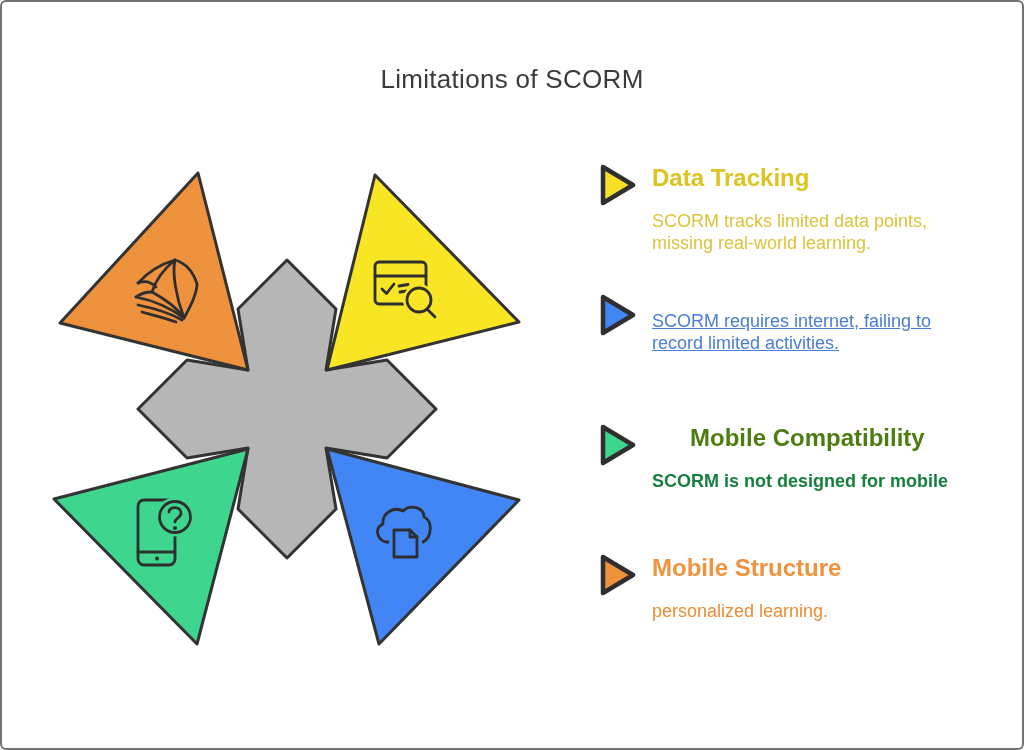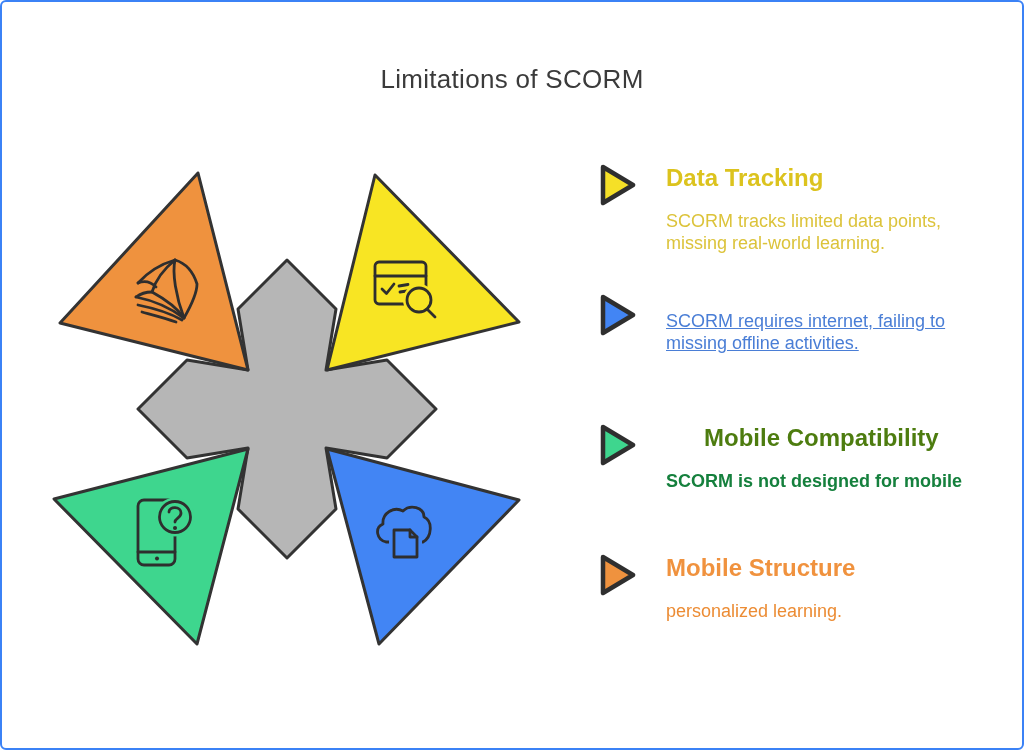--- a/index.html
+++ b/index.html
@@ -1,36 +1,36 @@
 <!DOCTYPE html>
 <html><head>
 <meta charset="utf-8">
 <style>
   html,body { margin:0; padding:0; background:#ffffff; }
   .frame {
     position:relative;
     width:1020px; height:746px;
-    border:2px solid #3b82f6;
+    border:2px solid #737373;
     border-radius:6px;
     background:#ffffff;
     overflow:hidden;
     font-family:"Liberation Sans", sans-serif;
   }
   .main-title {
     position:absolute; top:62px; left:0; width:100%;
     text-align:center;
     font-size:26px; font-weight:500; color:#3b3b3b;
     letter-spacing:0.3px;
   }
   .diagram-svg { position:absolute; left:0; top:0; }
   .shape { stroke:#333333; stroke-width:3; stroke-linejoin:round; }
   .icon  { fill:none; stroke:#2e2e2e; stroke-width:2.8; stroke-linecap:round; stroke-linejoin:round; }
   .halo  { stroke:none; }
   .dot   { stroke:none; fill:#2e2e2e; }
-  .legend-item { position:absolute; left:598px; display:flex; gap:29px; }
+  .legend-item { position:absolute; left:598px; display:flex; gap:15px; }
   .legend-arrow { flex:none; margin-top:1px; }
   .legend-arrow polygon { stroke:#2f2f2f; stroke-width:4.5; stroke-linejoin:round; }
   .legend-title { font-size:24px; font-weight:700; line-height:30px; }
   .legend-desc { margin-top:17px; font-size:18px; line-height:22px; }
   .legend-desc span { display:block; white-space:nowrap; }
 </style>
 </head>
 <body>
 
 <div class="frame">
@@ -112,21 +112,21 @@
     </div>
   </div>
 
   <div class="legend-item" style="top:291px">
     <svg class="legend-arrow" width="37" height="42" viewBox="0 0 37 42">
       <polygon points="3,3 33,21 3,39" fill="#4285F4"></polygon>
     </svg>
     <div>
       <div class="legend-desc" style="color: rgb(74, 126, 214); text-decoration: underline;">
         <span>SCORM requires internet, failing to</span>
-        <span>missing offline activities.</span>
+        <span>record limited activities.</span>
       </div>
     </div>
   </div>
 
   <div class="legend-item" style="top:421px">
     <svg class="legend-arrow" width="37" height="42" viewBox="0 0 37 42">
       <polygon points="3,3 33,21 3,39" fill="#3ED68E"></polygon>
     </svg>
     <div>
       <div class="legend-title" style="color: #4d7c0f; margin-left: 38px;">Mobile Compatibility</div>

